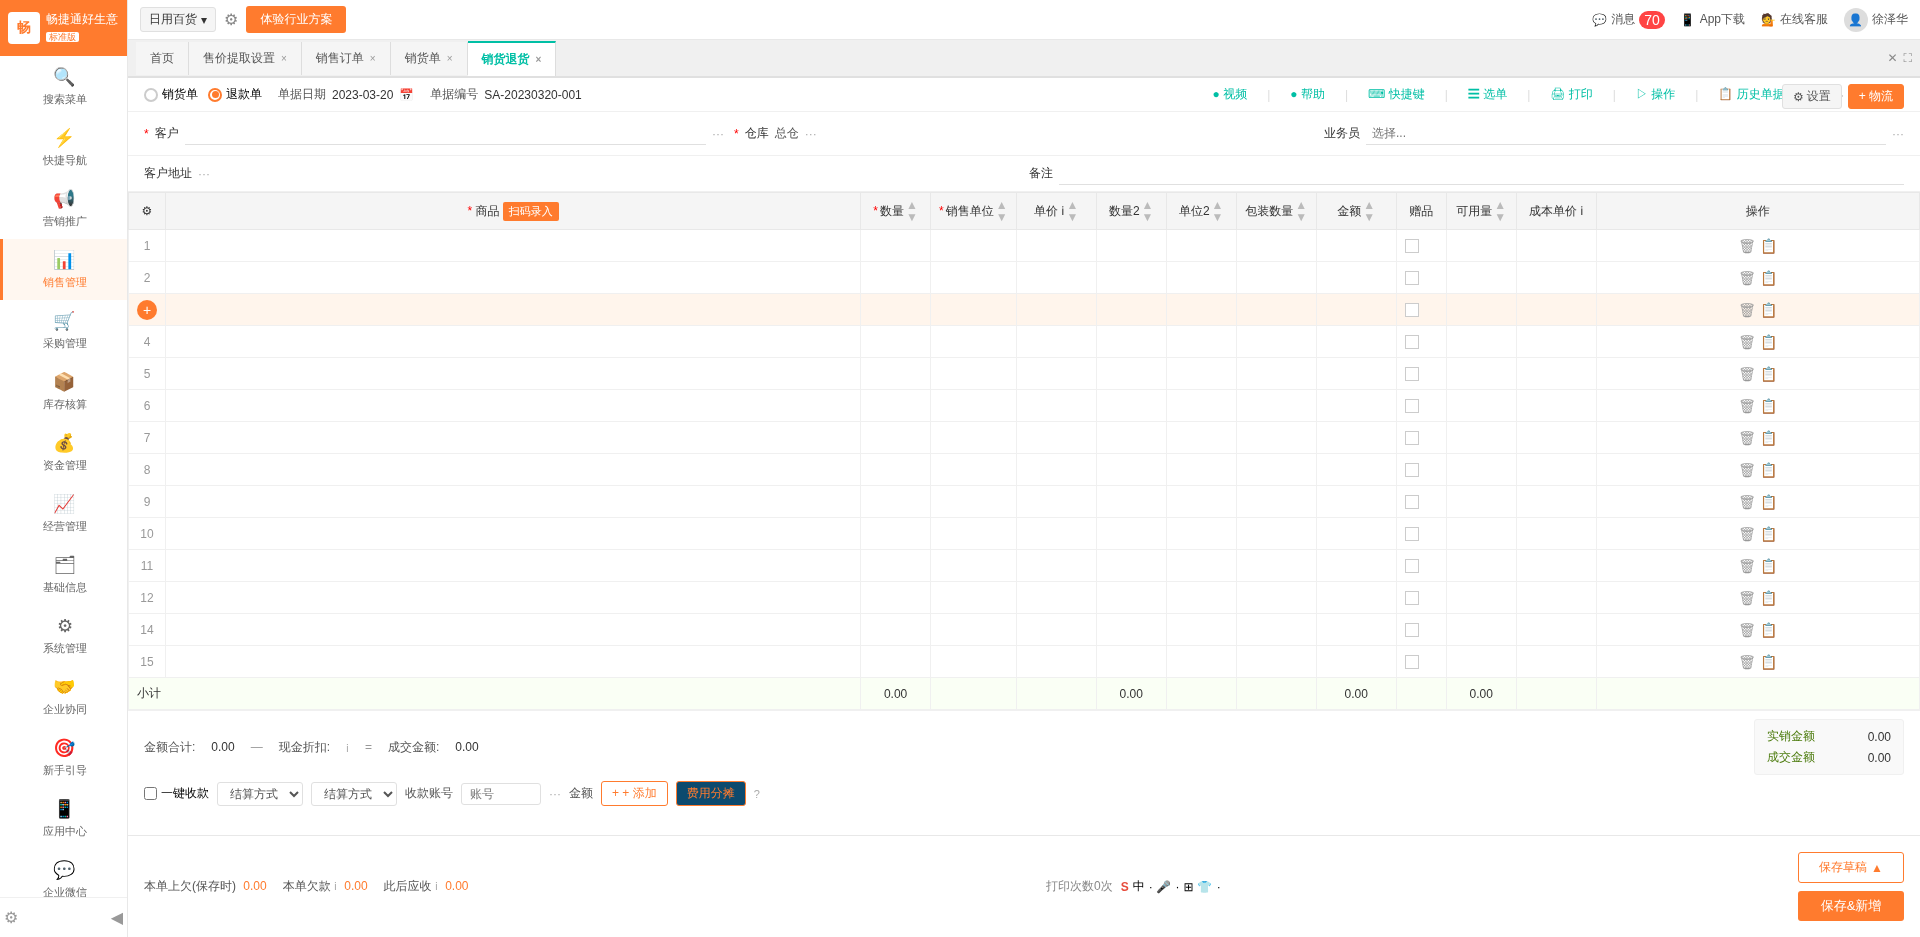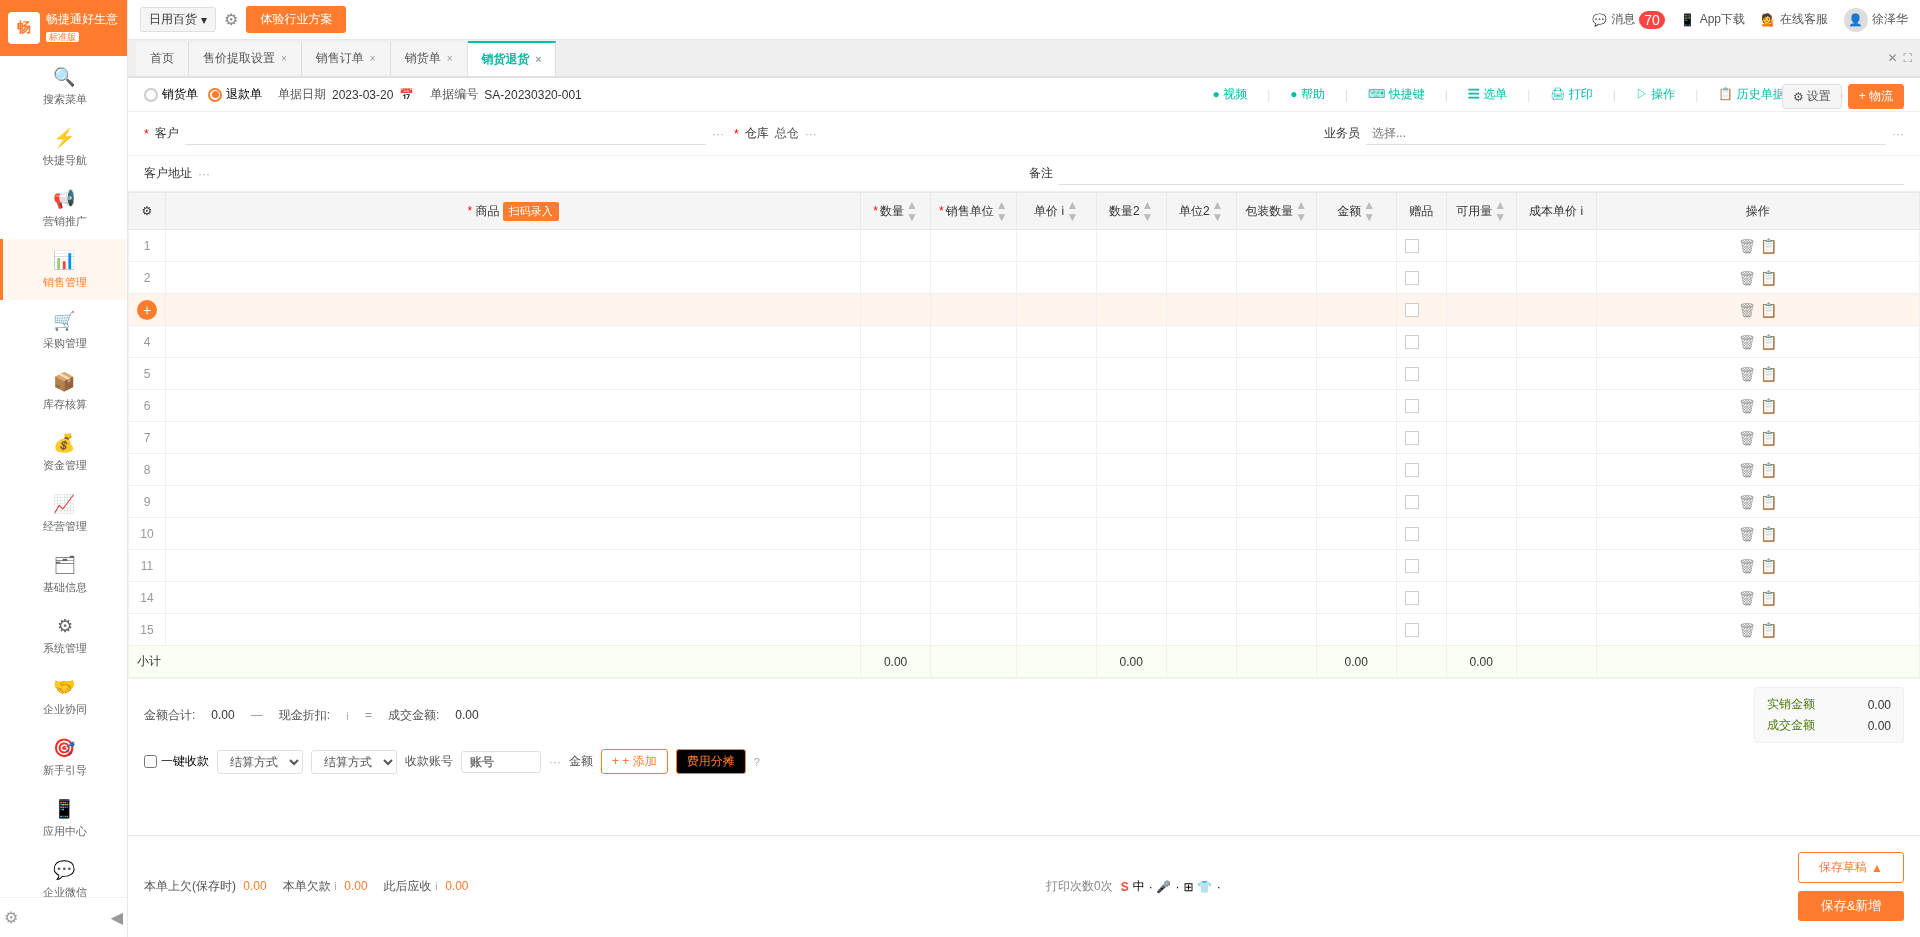--- a/index.html
+++ b/index.html
@@ -85,23 +85,23 @@
     
     .bottom-section { background: #fff; border-top: 1px solid #f0f0f0; padding: 8px 16px; }
     .bottom-row1 { display: flex; align-items: center; gap: 16px; margin-bottom: 6px; }
     .bottom-label { color: #555; }
     .bottom-value { color: #333; font-weight: 500; }
     .dash { color: #999; }
     .equal { color: #999; }
     .bottom-row2 { display: flex; align-items: center; gap: 8px; }
     .checkbox-label { display: flex; align-items: center; gap: 4px; cursor: pointer; }
     .payment-select { border: 1px solid #e0e0e0; padding: 3px 8px; border-radius: 3px; color: #555; background: #fff; }
-    .payment-input { border: 1px solid #e0e0e0; padding: 3px 8px; border-radius: 3px; width: 80px; font-weight: bold; }
+    .payment-input { border: 1px solid #e0e0e0; padding: 3px 8px; border-radius: 3px; width: 80px; }
     .add-btn { background: #fff; border: 1px solid #ff7b2e; color: #ff7b2e; padding: 3px 10px; border-radius: 3px; cursor: pointer; }
-    .fee-btn { background: #000000; border: 1px solid #ff7b2e; color: #ff7b2e; padding: 3px 10px; border-radius: 3px; cursor: pointer; }
+    .fee-btn { background: #0c4a6e; border: 1px solid #ff7b2e; color: #ff7b2e; padding: 3px 10px; border-radius: 3px; cursor: pointer; }
 
     
     .footer { background: #fff; border-top: 1px solid #e8e8e8; padding: 16px 16px; display: flex; align-items: center; justify-content: space-between; }
     .footer-left { display: flex; align-items: center; gap: 16px; color: #555; }
     .footer-center { display: flex; align-items: center; gap: 8px; }
     .footer-right { display: flex; gap: 8px; flex-direction: column; }
     .save-draft-btn { background: #fff; border: 1px solid #ff7b2e; color: #ff7b2e; padding: 6px 20px; border-radius: 3px; cursor: pointer; font-size: 13px; display: flex; align-items: center; gap: 4px; }
     .save-new-btn { background: #ff7b2e; border: none; color: #fff; padding: 6px 20px; border-radius: 3px; cursor: pointer; font-size: 13px; }
 
     
@@ -644,20 +644,42 @@
       <td></td>
       <td></td>
       <td>
         <div class="row-action">
           <span class="icon-btn">🗑</span>
           <span class="icon-btn">📋</span>
         </div>
       </td>
     </tr>
             <tr>
+      <td class="row-num">12</td>
+      <td></td>
+      <td></td>
+      <td></td>
+      <td></td>
+      <td></td>
+      <td></td>
+      <td></td>
+      <td></td>
+      <td>
+                <div class="checkbox"></div>
+              </td>
+      <td></td>
+      <td></td>
+      <td>
+        <div class="row-action">
+          <span class="icon-btn">🗑</span>
+          <span class="icon-btn">📋</span>
+        </div>
+      </td>
+    </tr>
+            <tr>
       <td class="row-num">14</td>
       <td></td>
       <td></td>
       <td></td>
       <td></td>
       <td></td>
       <td></td>
       <td></td>
       <td></td>
       <td>

